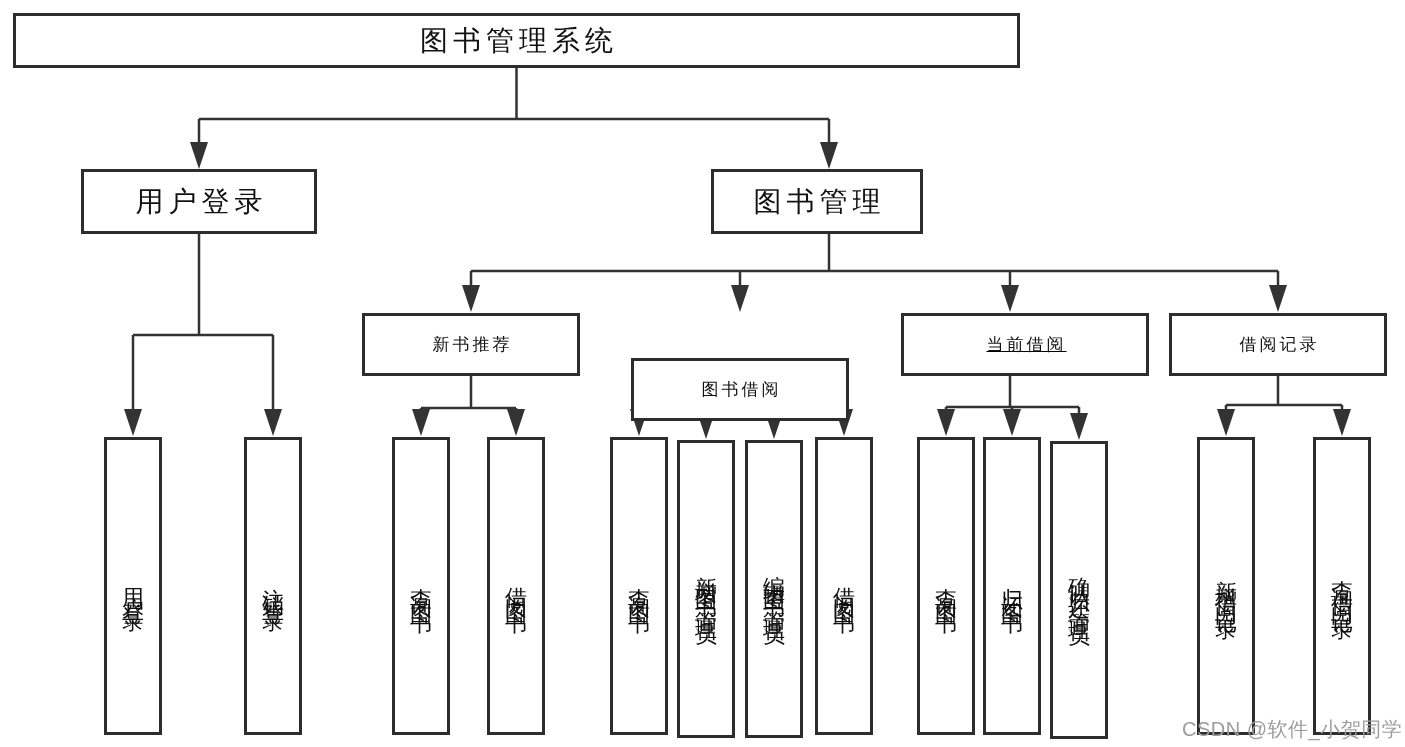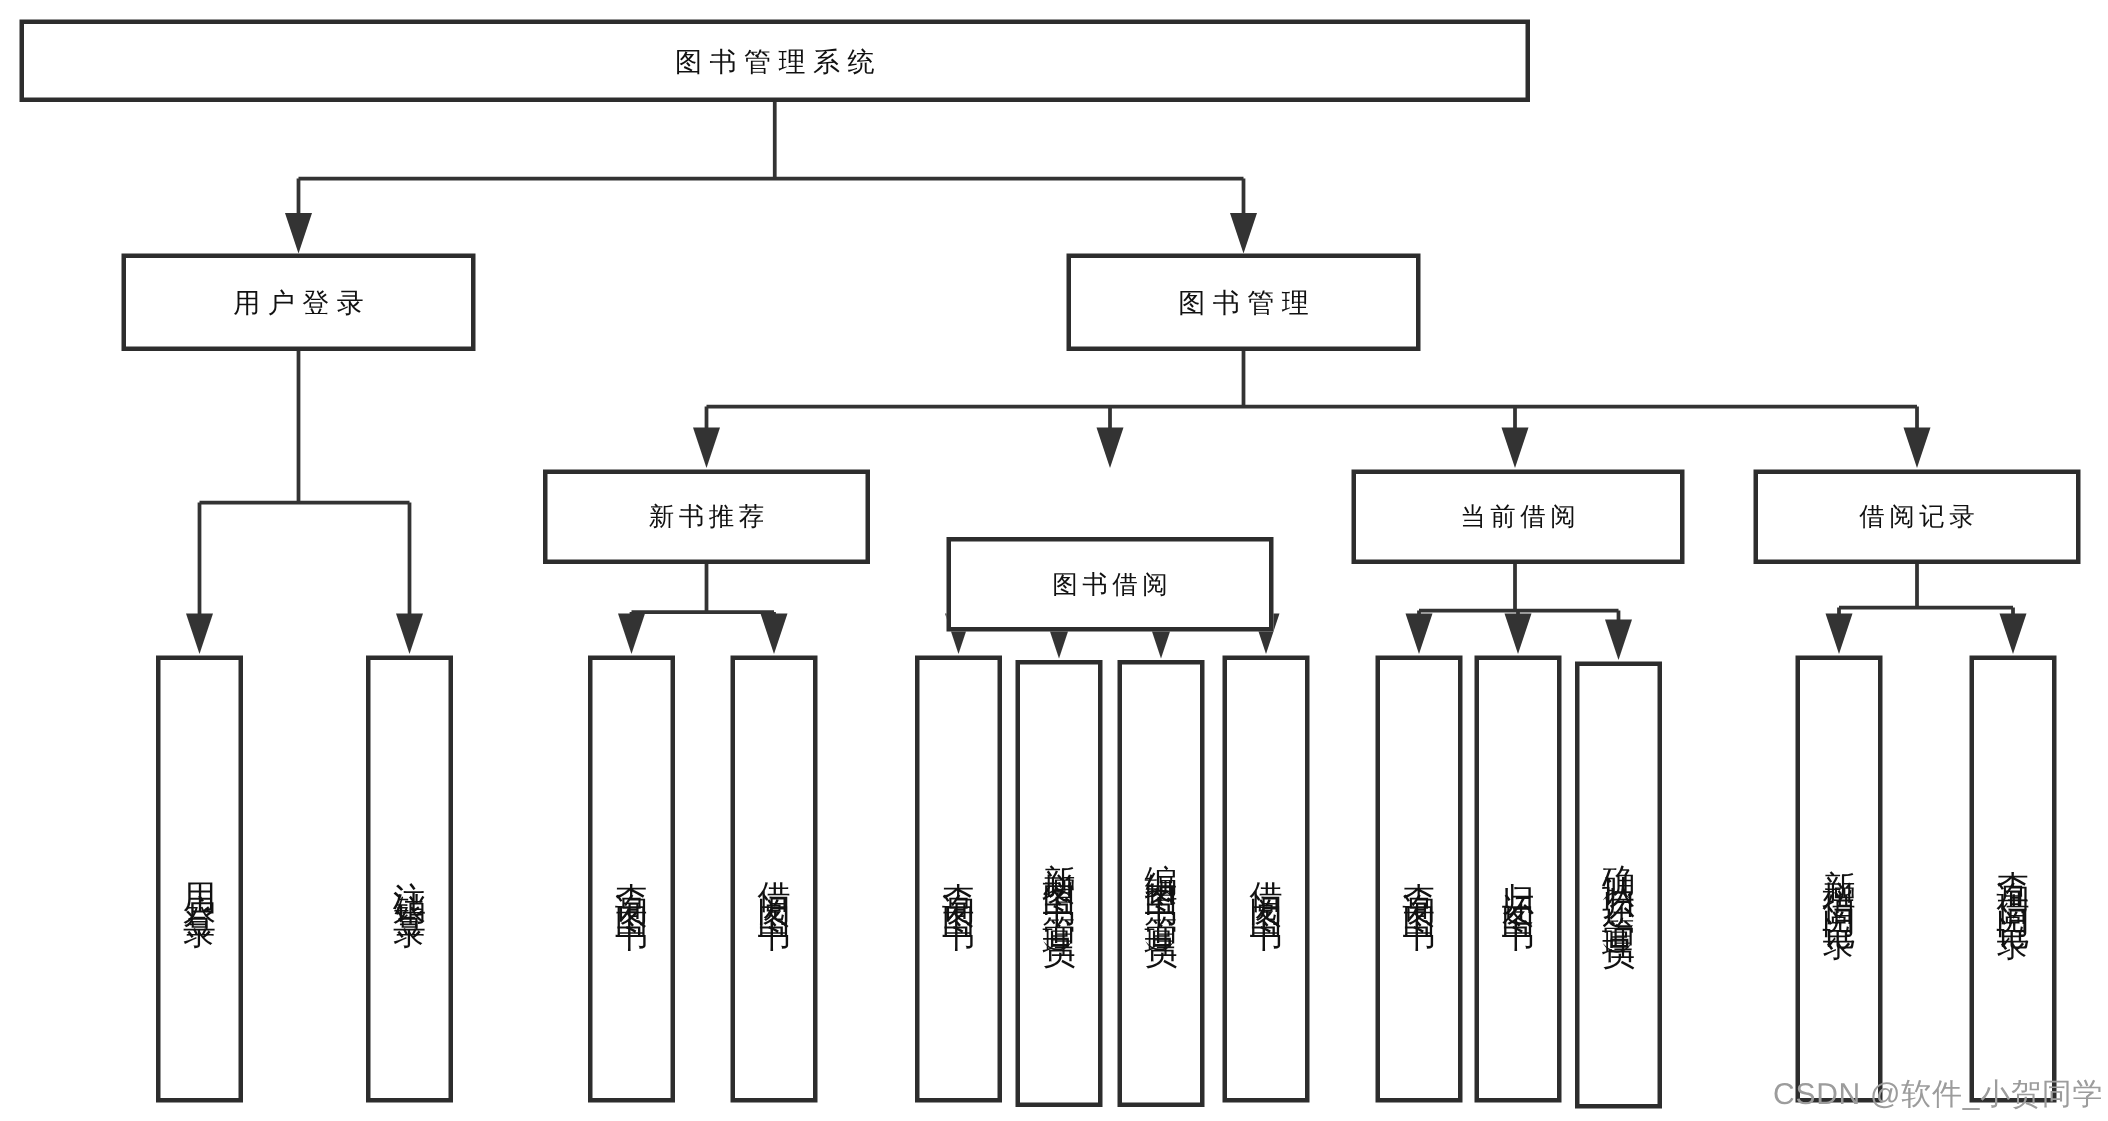--- a/index.html
+++ b/index.html
@@ -26,21 +26,21 @@
   .hbox {
     position: absolute;
     box-sizing: border-box;
     background: #ffffff;
     border: 3px solid #2d2d2d;
     display: flex;
     align-items: center;
     justify-content: center;
   }
   .hlabel {
-    font-size: 18px;
+    font-size: 28px;
     letter-spacing: 5px;
     color: #111111;
     white-space: nowrap;
     text-indent: 5px; 
   }
   .hbox.lvl .hlabel {
     font-size: 17px;
     letter-spacing: 3px;
     text-indent: 3px;
   }
@@ -116,31 +116,31 @@
     </g>
   </svg>
 
   <div class="hbox" style="left:13px; top:13px; width:1007px; height:55px;">
     <span class="hlabel">图书管理系统</span>
   </div>
 
   <div class="hbox" style="left:81px; top:169px; width:236px; height:65px;">
     <span class="hlabel">用户登录</span>
   </div>
-  <div class="hbox" style="left:711px; top:169px; width:236px; height:65px;">
+  <div class="hbox" style="left:711px; top:169px; width:212px; height:65px;">
     <span class="hlabel">图书管理</span>
   </div>
 
   <div class="hbox lvl" style="left:362px; top:313px; width:218px; height:63px;">
     <span class="hlabel">新书推荐</span>
   </div>
   <div class="hbox lvl" style="left:631px; top:313px; width:218px; height:63px;margin-top:45px;">
     <span class="hlabel">图书借阅</span>
   </div>
-  <div class="hbox lvl" style="left:901px; top:313px; width:222px; height:63px;">
+  <div class="hbox lvl" style="left:901px; top:313px; width:248px; height:63px;text-decoration:underline;">
     <span class="hlabel">当前借阅</span>
   </div>
   <div class="hbox lvl" style="left:1169px; top:313px; width:218px; height:63px;">
     <span class="hlabel">借阅记录</span>
   </div>
 
   <div class="vbox" style="left:104px;">
     <span class="vlabel">用户登录</span>
   </div>
   <div class="vbox" style="left:244px;">

